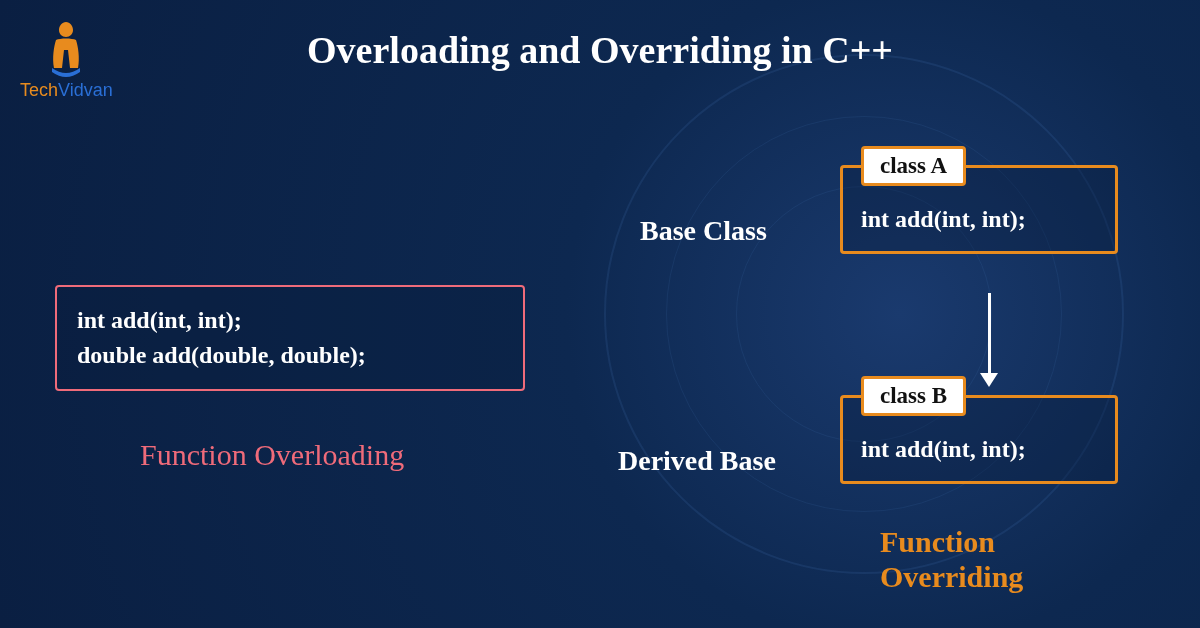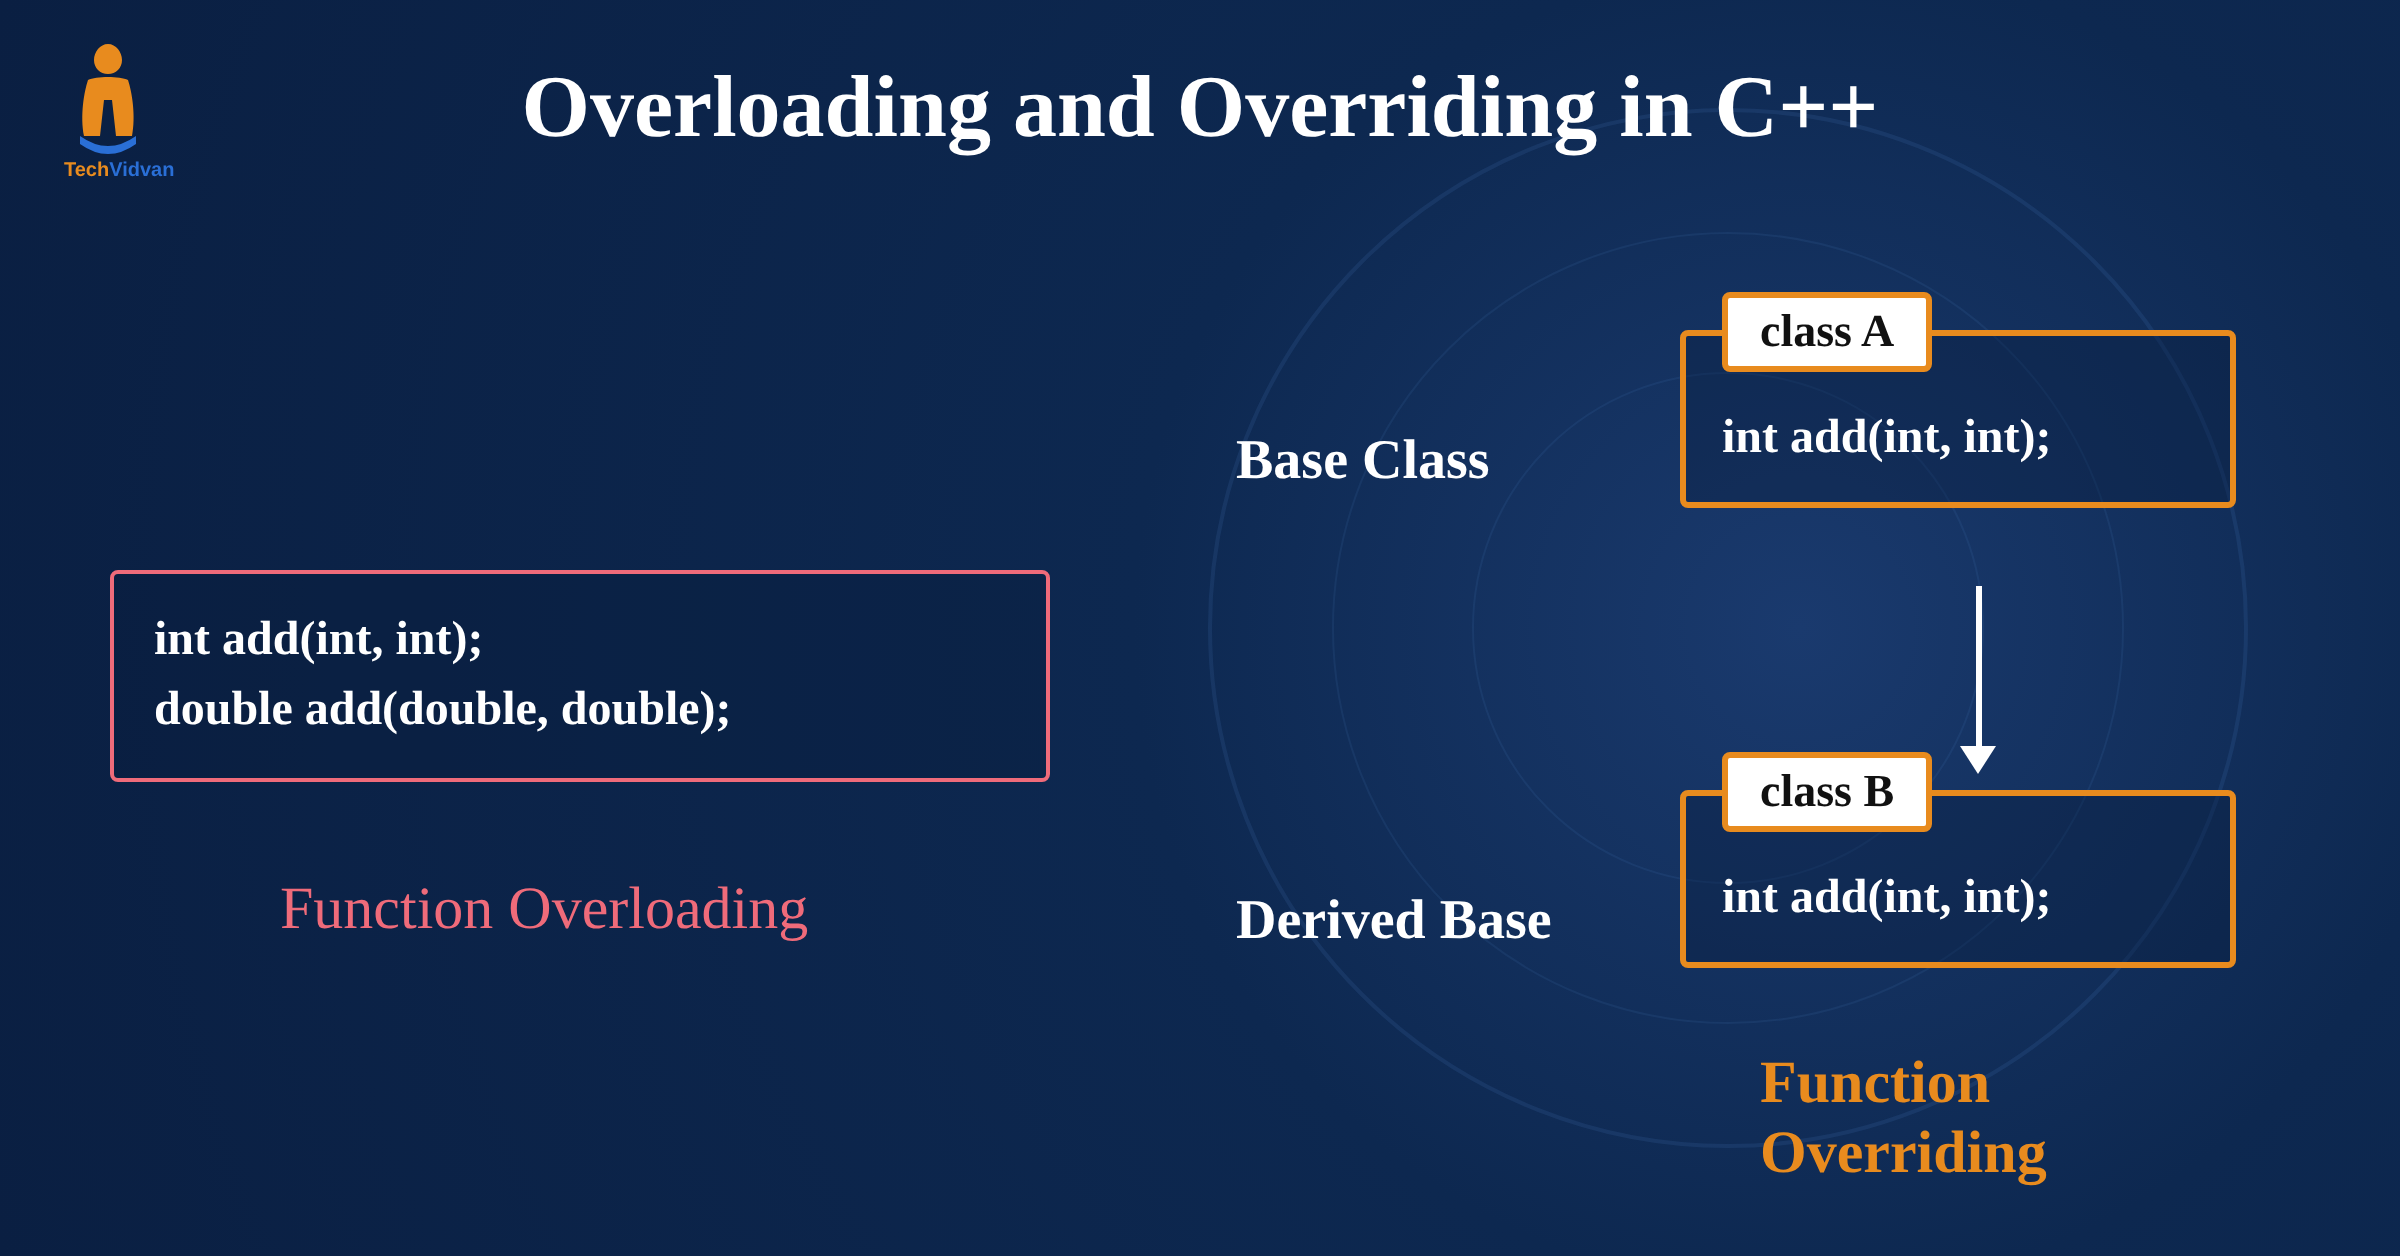--- a/index.html
+++ b/index.html
@@ -39,34 +39,33 @@
     flex-direction: column;
     align-items: center;
   }
   .logo-icon {
     width: 48px; height: 60px;
     position: relative;
   }
   .logo-icon svg { width: 100%; height: 100%; }
   .logo-text {
     font-family: Arial, sans-serif;
-    font-weight: bold;
-    font-size: 10px;
+    font-weight: normal;
+    font-size: 18px;
     margin-top: 2px;
-    margin-left: 12px;
   }
   .logo-text .t1 { color: #e88b1e; }
   .logo-text .t2 { color: #2a6fd6; }
 
   .title {
     position: absolute;
     top: 28px;
     left: 50%;
     transform: translateX(-50%);
-    font-size: 44px;
+    font-size: 38px;
     font-weight: bold;
     white-space: nowrap;
   }
 
   
   .overload-box {
     position: absolute;
     top: 285px; left: 55px;
     width: 470px;
     border: 2px solid #ef6b7a;
@@ -83,21 +82,21 @@
     position: absolute;
     top: 438px; left: 140px;
     font-size: 30px;
     font-weight: normal;
     color: #ef6b7a;
   }
 
   
   .base-label {
     position: absolute;
-    top: 215px; left: 618px;
+    top: 215px; left: 640px;
     font-size: 28px;
     font-weight: bold;
   }
   .derived-label {
     position: absolute;
     top: 445px; left: 618px;
     font-size: 28px;
     font-weight: bold;
   }
 

